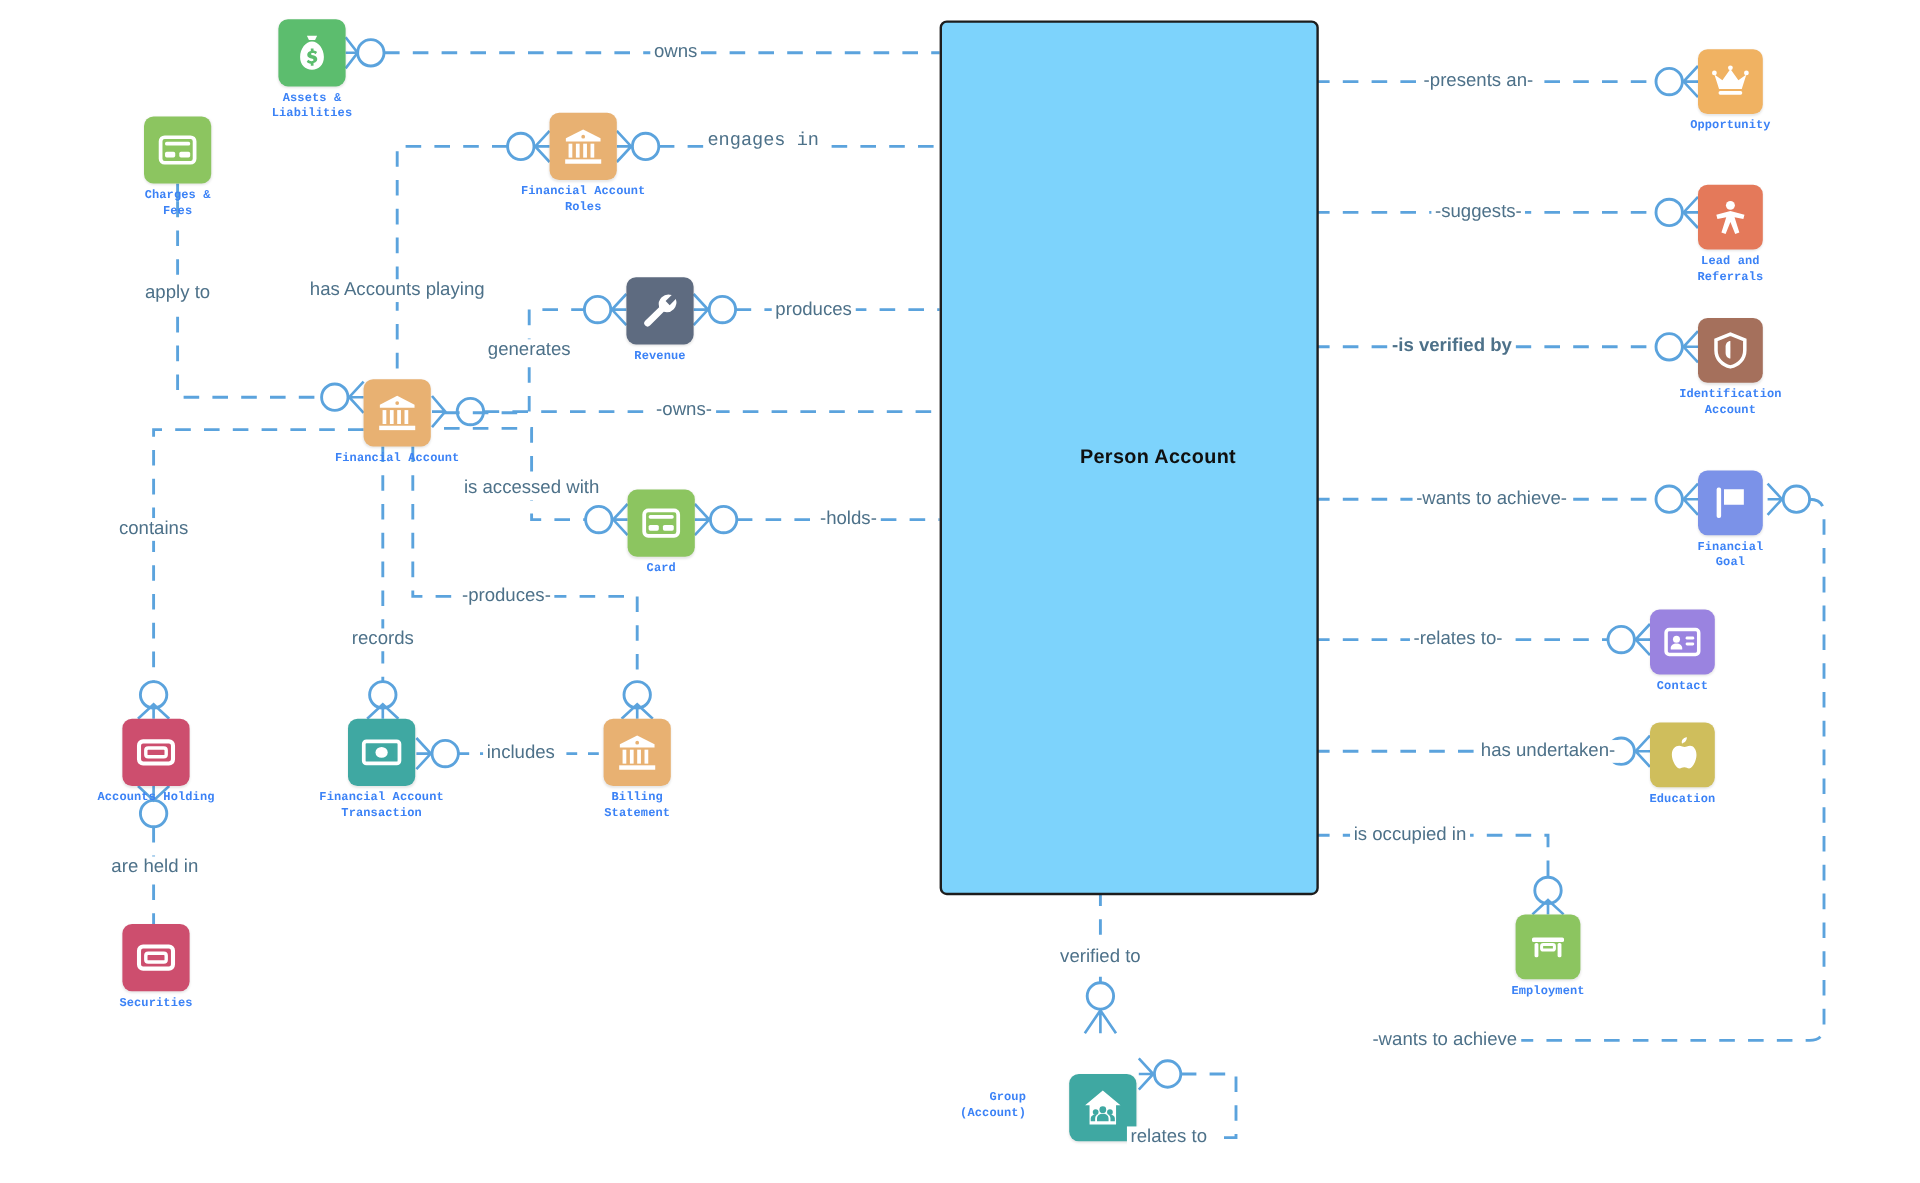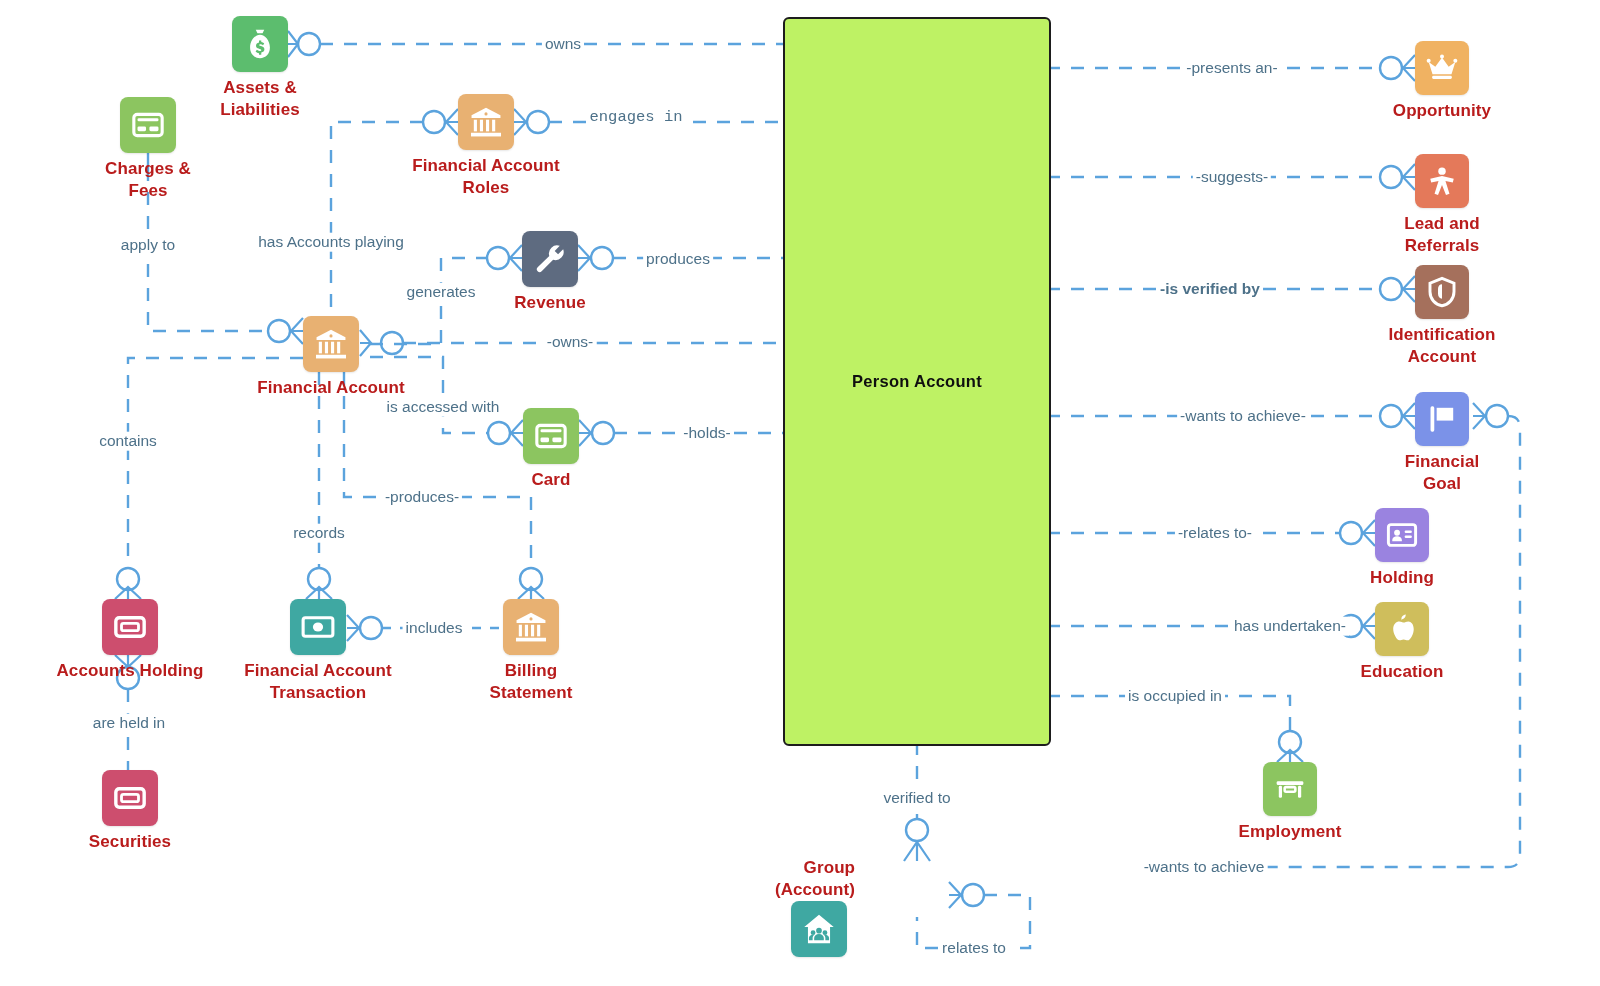--- a/index.html
+++ b/index.html
@@ -4,22 +4,22 @@
 <style>
   html,body{margin:0;padding:0;background:#ffffff;}
   body{font-family:"Liberation Sans",sans-serif;}
   #stage{position:relative;width:1600px;height:986px;overflow:hidden;background:#fff;}
   #wires{position:absolute;left:0;top:0;width:1600px;height:986px;}
 
   .node{position:absolute;display:flex;flex-direction:column;align-items:center;}
   .node .tile{border-radius:8px;display:flex;align-items:center;justify-content:center;box-shadow:0 1px 2px rgba(0,0,0,.10);}
   .node .tile svg{display:block;}
   .node .cap{
-    margin-top:5px;text-align:center;color:#b91c1c;font-weight:bold;
-    font-size:17px;line-height:1.28;white-space:pre-line;letter-spacing:.1px;
+    margin-top:5px;text-align:center;color:#3b82f6;font-weight:bold;
+    font-size:10px;line-height:1.28;white-space:pre-line;letter-spacing:.1px;font-family:Liberation Mono, monospace;
   }
   .node.capleft{flex-direction:row;align-items:center;}
   .node.capleft .cap{margin-top:0;margin-right:8px;text-align:right;}
 
   .central{
     position:absolute;background:#a6ce7a;border:2px solid #1d1d1d;border-radius:6px;
     display:flex;align-items:center;justify-content:center;
   }
   .central .ctitle{font-size:16.5px;font-weight:bold;color:#0f0f0f;letter-spacing:.3px;}
 
@@ -182,21 +182,21 @@
 
     <g>
       <circle class="ring" cx="973" cy="895" r="11"></circle>
       <path class="cf" d="M949 882 L961 895 L949 895 M949 908 L961 895"></path>
       <path class="dl" d="M984 895 L1030 895 L1030 948 L1010 948"></path>
       <path class="dl" d="M938 948 L917 948 L917 917"></path>
     </g>
 
   </svg>
 
-  <div class="central" style="left: 783px; top: 17px; width: 264px; height: 725px; background: #bef264;">
+  <div class="central" style="left: 783px; top: 17px; width: 264px; height: 725px; background: #7dd3fc; padding-left: 48px;">
     <span class="ctitle">Person Account</span>
   </div>
 
   <div id="nodes">
       <div class="node" style="left: 142px; top: 16px; width: 236px;">
         <div class="tile" style="width: 56px; height: 56px; background: rgb(92, 189, 110);">
           <svg width="34" height="34" viewBox="0 0 24 24" fill="#fff">
             <path d="M9 2h6l-1.2 2.4h-3.6z"></path>
             <path d="M12 5.4c-3.6 0-7 4.2-7 9.1C5 19 8 22 12 22s7-3 7-7.5c0-4.9-3.4-9.1-7-9.1zm.9 13.1v1.1h-1.6v-1.1c-1.1-.1-2-.6-2.4-1.2l.9-1.2c.5.5 1.2.8 2 .8.7 0 1.1-.3 1.1-.7 0-1.2-3.7-.4-3.7-3 0-1.1.8-2 2.1-2.2V9.5h1.6v1.1c.9.1 1.6.5 2.1 1l-.9 1.2c-.4-.4-1-.7-1.7-.7-.6 0-1 .2-1 .6 0 1.1 3.7.4 3.7 3 0 1.2-.8 2.1-2.2 2.3z"></path>
           </svg>
@@ -301,21 +301,21 @@
             <rect x="3.4" y="10.4" width="2.2" height="8.2"></rect>
             <rect x="7.7" y="10.4" width="2.2" height="8.2"></rect>
             <rect x="12" y="10.4" width="2.2" height="8.2"></rect>
             <rect x="16.3" y="10.4" width="2.2" height="8.2"></rect>
             <rect x="1.4" y="19.6" width="21.2" height="2.6"></rect>
           </svg>
         </div>
         <div class="cap">Billing
 Statement</div>
       </div>
-      <div class="node capleft" style="left: 691px; top: 857px; right: 653px; flex-direction: column; width: 256px; justify-content: flex-end;">
+      <div class="node capleft" style="left: 691px; top: 895px; right: 653px; flex-direction: row; width: 256px; justify-content: flex-end; gap: 28px;">
         <div class="cap">Group
 (Account)</div>
         <div class="tile" style="width: 56px; height: 56px; background: rgb(63, 168, 162);">
           <svg width="34" height="34" viewBox="0 0 24 24" fill="#fff">
             <path d="M12 2 1.6 10.6h2.6V22h15.6V10.6h2.6z"></path>
             <circle cx="12" cy="13.2" r="2" fill="#3fa8a2"></circle>
             <circle cx="7.8" cy="14.6" r="1.7" fill="#3fa8a2"></circle>
             <circle cx="16.2" cy="14.6" r="1.7" fill="#3fa8a2"></circle>
             <path d="M12 15.6c-2 0-3.4 1.2-3.4 2.8V20h6.8v-1.6c0-1.6-1.4-2.8-3.4-2.8z" fill="#3fa8a2"></path>
             <path d="M7.8 16.1c-1.7 0-2.9 1-2.9 2.3V20h2.6v-1.6c0-.9.4-1.7 1.1-2.2z" fill="#3fa8a2"></path>
@@ -368,21 +368,21 @@
       <div class="node" style="left: 1285px; top: 508px; width: 234px;">
         <div class="tile" style="width: 54px; height: 54px; background: rgb(154, 131, 224);">
           <svg width="32" height="32" viewBox="0 0 24 24" fill="#fff">
             <rect x="1.8" y="4.2" width="20.4" height="15.6" rx="2" fill="none" stroke="#fff" stroke-width="2.2"></rect>
             <circle cx="8.3" cy="10.3" r="2.2"></circle>
             <path d="M8.3 13c-2 0-3.6 1.2-3.6 2.7v1h7.2v-1c0-1.5-1.6-2.7-3.6-2.7z"></path>
             <rect x="14" y="8.6" width="5.4" height="1.9" rx=".9"></rect>
             <rect x="14" y="12.3" width="5.4" height="1.9" rx=".9"></rect>
           </svg>
         </div>
-        <div class="cap">Holding</div>
+        <div class="cap">Contact</div>
       </div>
       <div class="node" style="left: 1285px; top: 602px; width: 234px;">
         <div class="tile" style="width: 54px; height: 54px; background: rgb(207, 190, 92);">
           <svg width="32" height="32" viewBox="0 0 24 24" fill="#fff">
             <path d="M12 5.6c-.7-1.2-.5-2.6.4-3.4 1-1 2.4-1.1 2.4-1.1s.1 1.4-.8 2.4c-.8.9-2 1.1-2 1.1z"></path>
             <path d="M16.8 6.4c-1.6 0-2.6.8-3.4.8-.9 0-2-.8-3.4-.8-2.3 0-4.6 1.9-4.6 5.6 0 3.4 2.6 8.5 4.8 8.5 1.1 0 1.6-.7 3-.7s1.8.7 3 .7c2.2 0 4.6-5 4.6-8.4 0-3.6-2-5.7-4-5.7z"></path>
           </svg>
         </div>
         <div class="cap">Education</div>
       </div>

